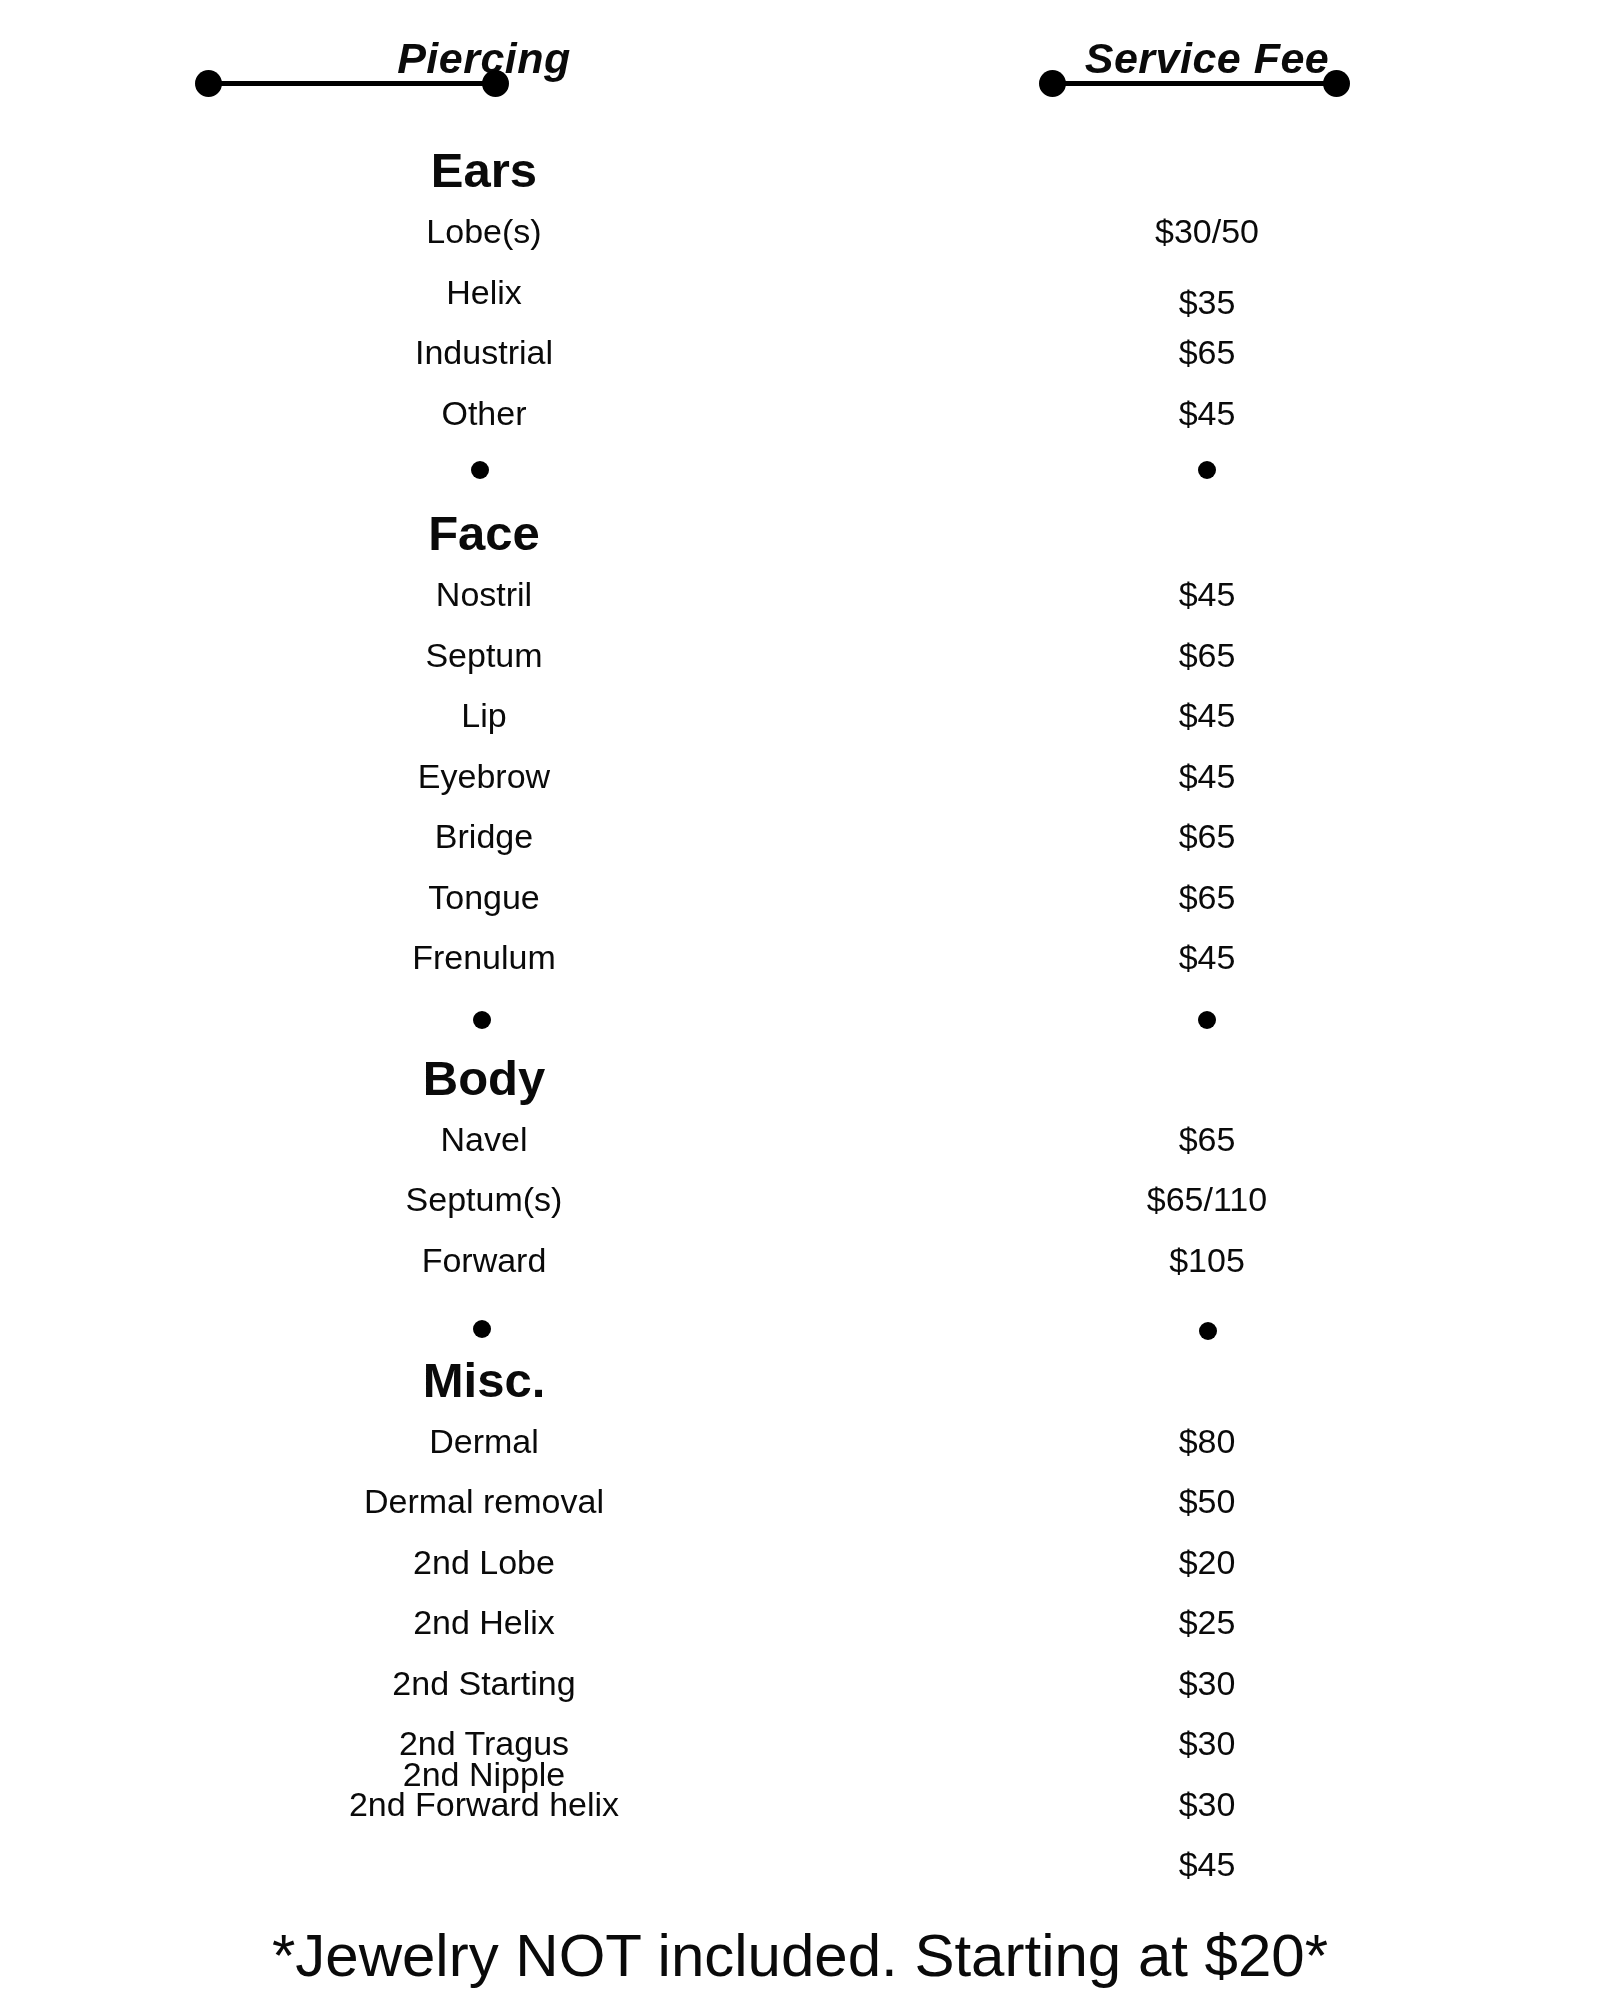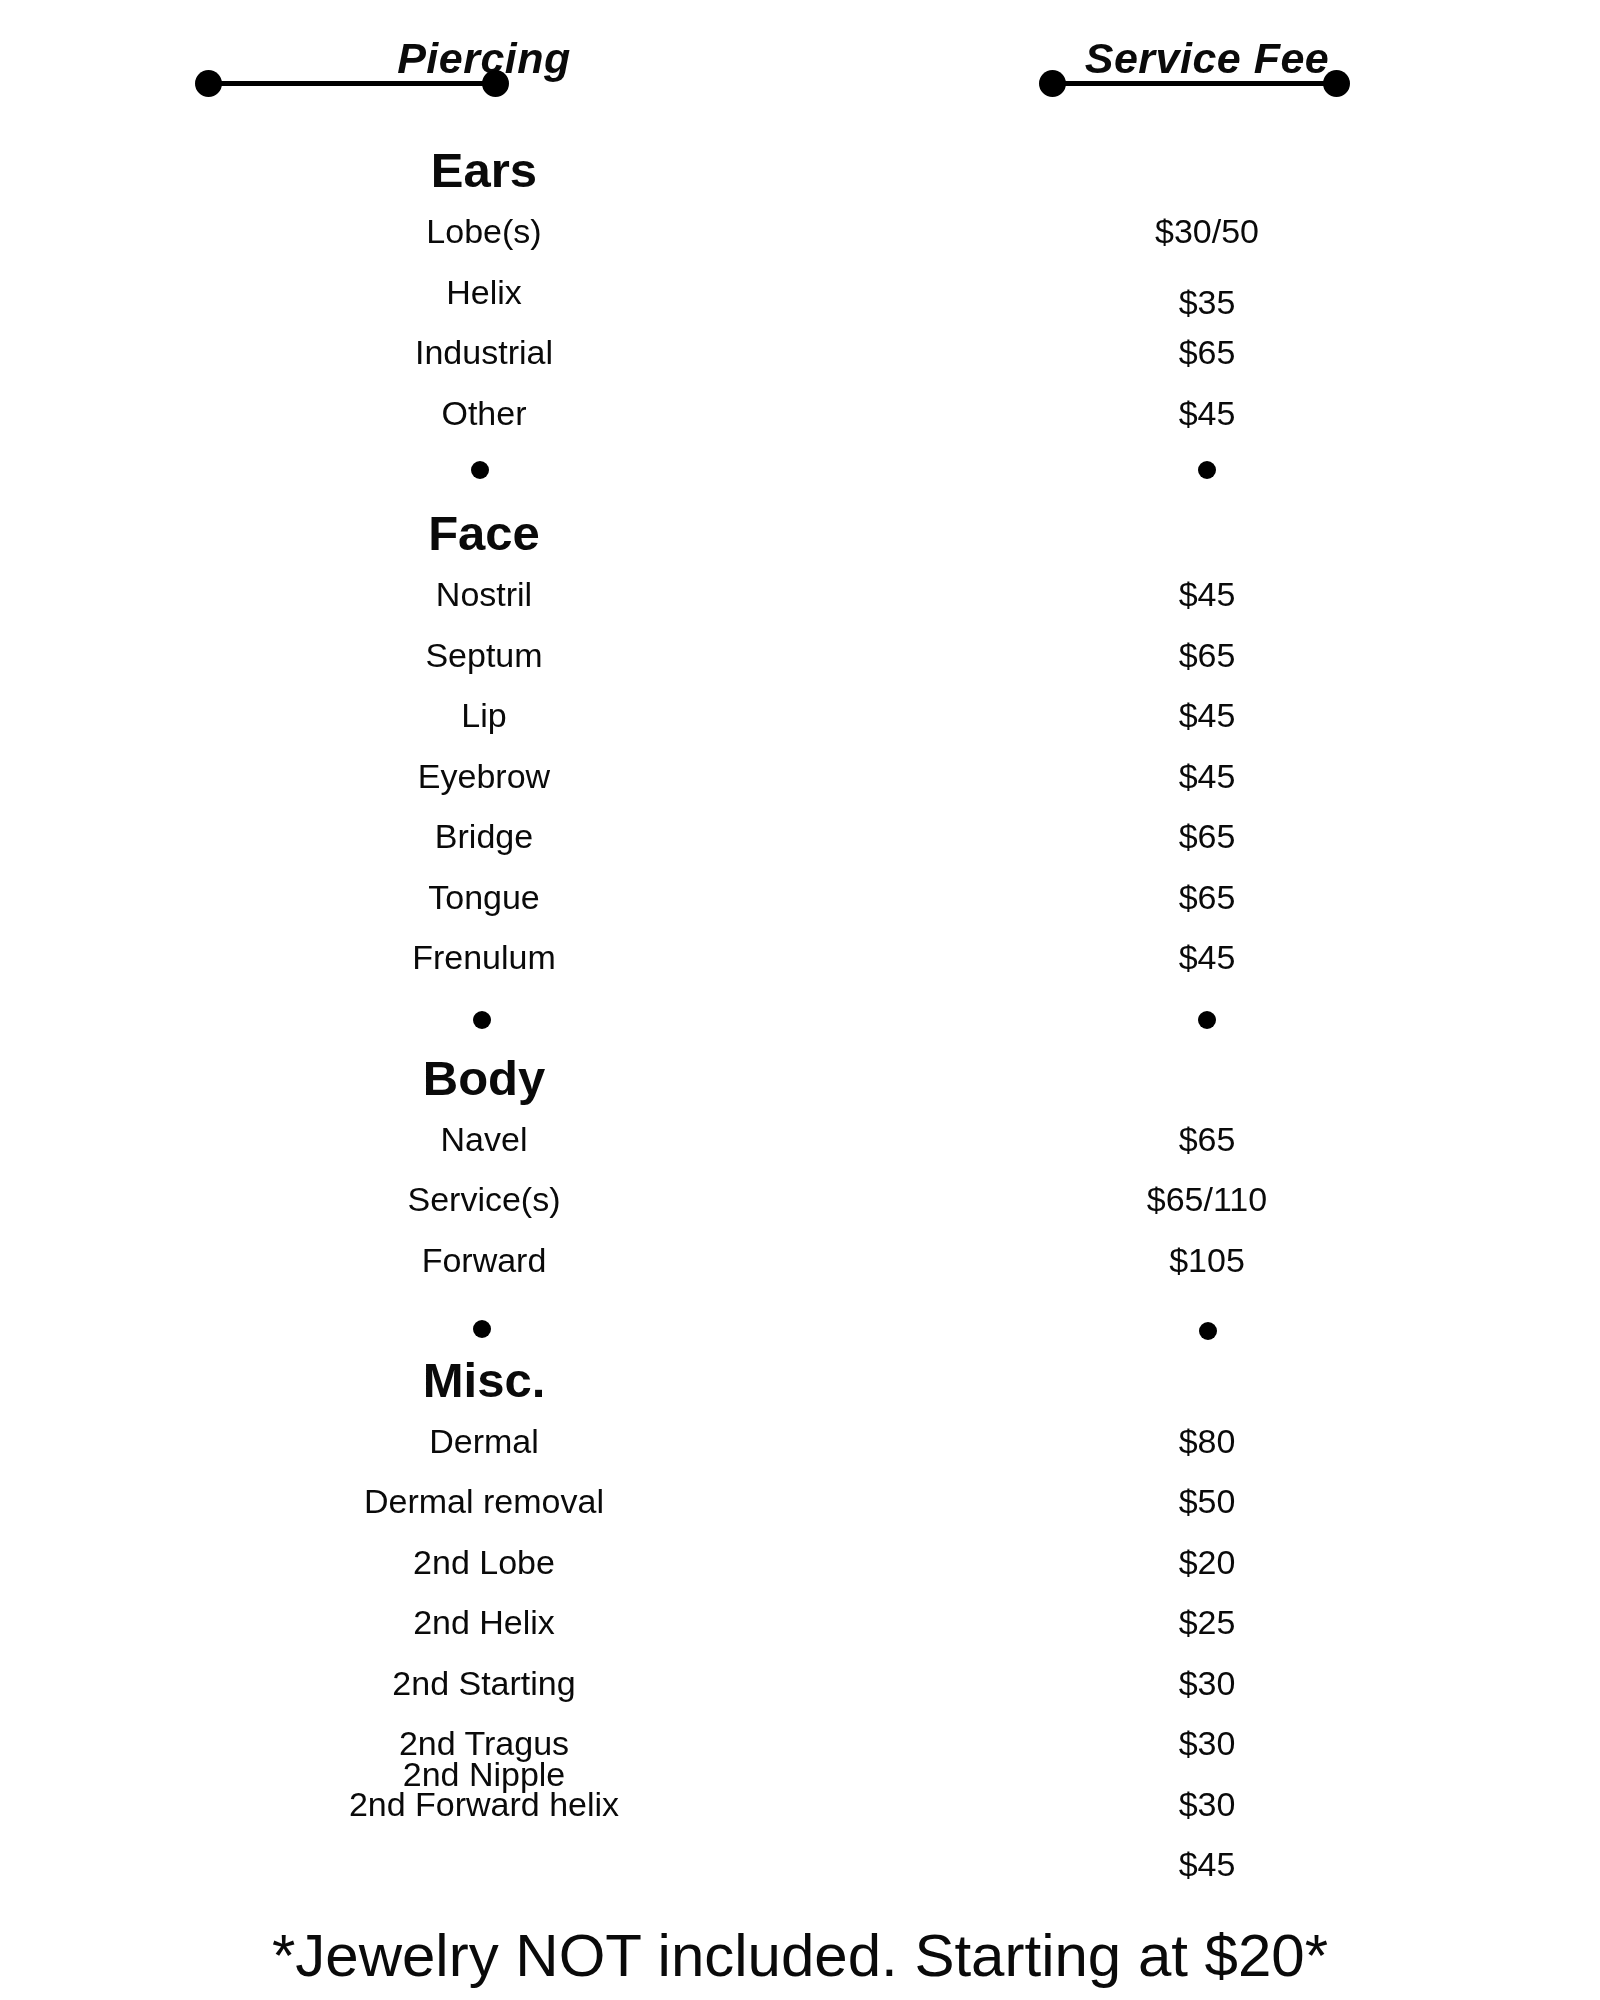--- a/index.html
+++ b/index.html
@@ -42,21 +42,21 @@
   <div class="line" style="top:625px">Septum</div>
   <div class="line" style="top:685px">Lip</div>
   <div class="line" style="top:746px">Eyebrow</div>
   <div class="line" style="top:806px">Bridge</div>
   <div class="line" style="top:867px">Tongue</div>
   <div class="line" style="top:927px">Frenulum</div>
   <div class="sep" style="left:339px;top:1011px"></div>
 
   <div class="line section" style="top:1048px">Body</div>
   <div class="line" style="top:1109px">Navel</div>
-  <div class="line" style="top:1169px">Service(s)</div>
+  <div class="line" style="top:1169px">Septum(s)</div>
   <div class="line" style="top:1230px">Forward</div>
   <div class="sep" style="left:339px;top:1320px"></div>
 
   <div class="line section" style="top:1350px">Misc.</div>
   <div class="line" style="top:1411px">Dermal</div>
   <div class="line" style="top:1471px">Dermal removal</div>
   <div class="line" style="top:1532px">2nd Lobe</div>
   <div class="line" style="top:1592px">2nd Helix</div>
   <div class="line" style="top:1653px">2nd Starting</div>
   <div class="line" style="top:1713px">2nd Tragus</div>

